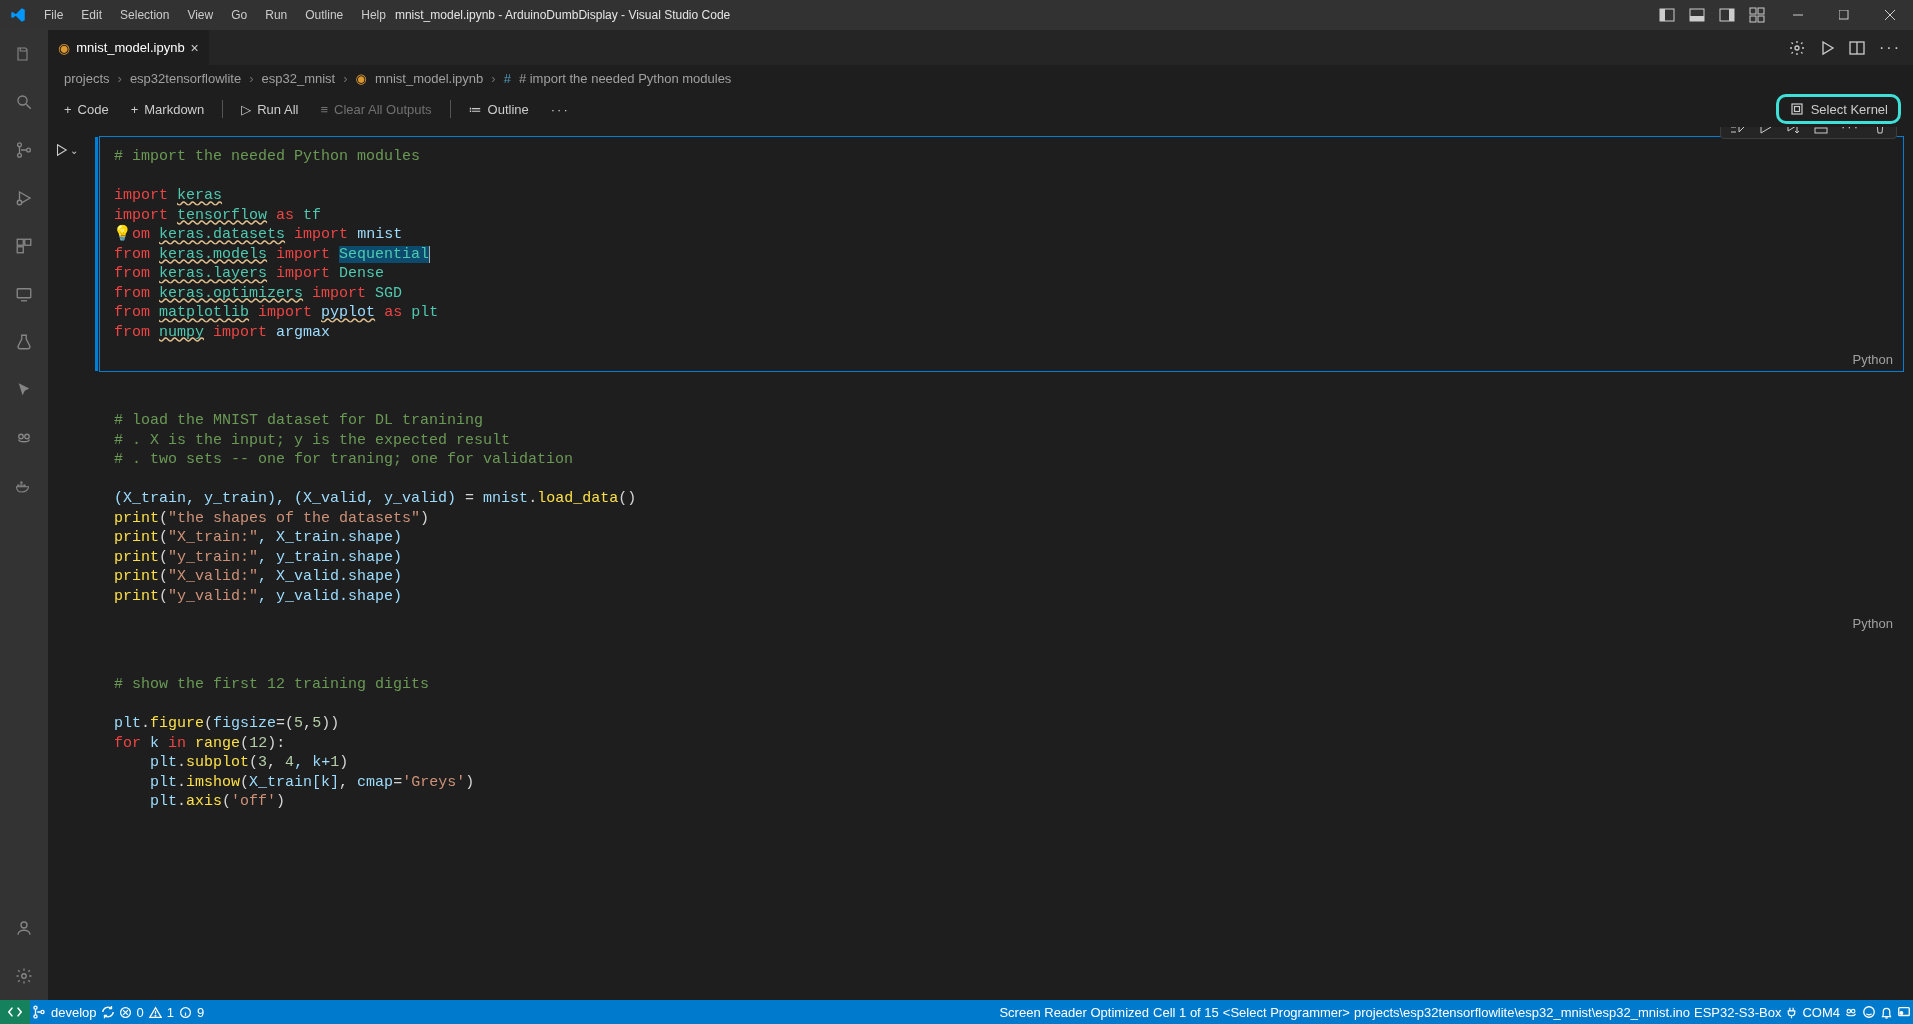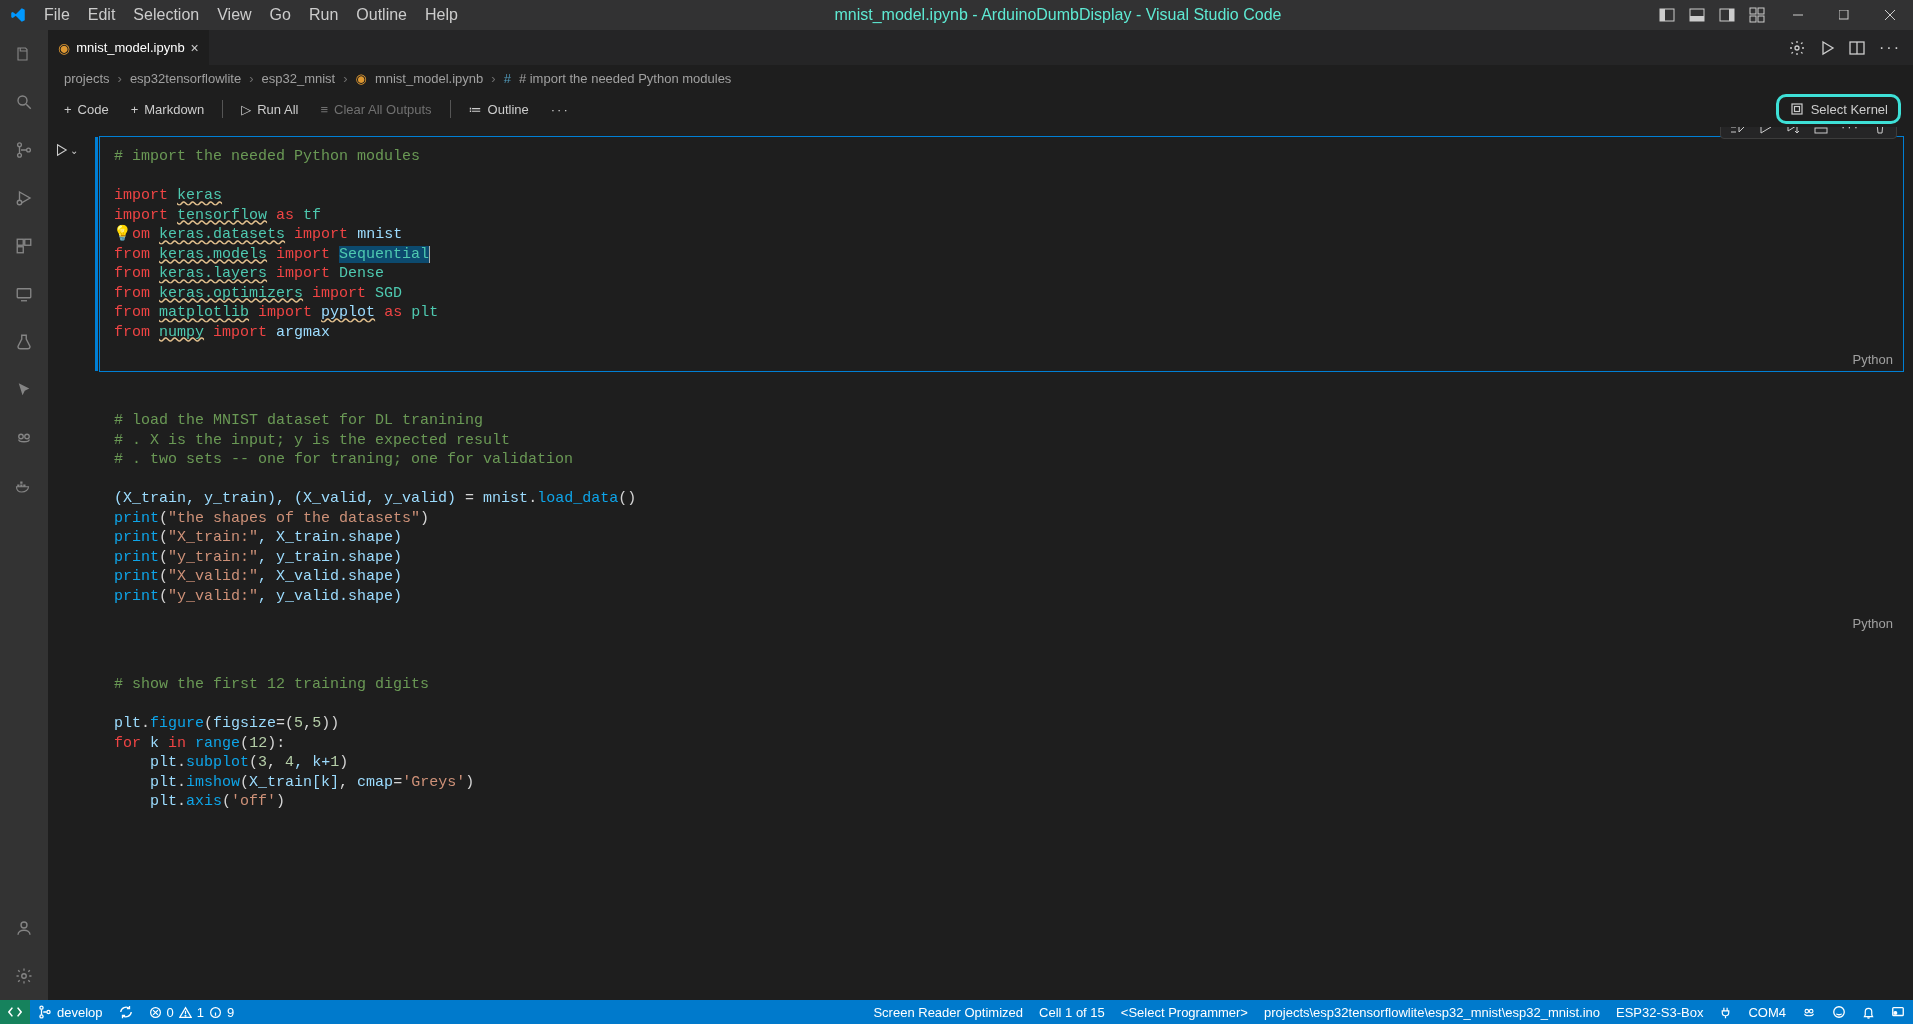--- a/index.html
+++ b/index.html
@@ -13,26 +13,26 @@
   overflow: hidden;
   display: flex;
   flex-direction: column;
 }
 .titlebar {
   height: 30px;
   background: #323233;
   display: flex;
   align-items: center;
   color: #cccccc;
-  font-size: 16px;
+  font-size: 12px;
 }
 .titlebar .vscode-icon { width: 35px; display:flex; align-items:center; justify-content:center; }
 .titlebar .menus { display:flex; gap:0; }
 .titlebar .menu-item { padding: 0 9px; cursor: pointer; }
-.titlebar .title-center { flex:1; text-align:center; color:#5eead4; }
+.titlebar .title-center { flex:1; text-align:left; color:#e5e5e5; }
 .titlebar .layout-icons { display:flex; gap:14px; padding:0 10px; }
 .titlebar .window-controls { display:flex; gap:0; }
 .titlebar .window-btn { width:46px; height:30px; display:flex; align-items:center; justify-content:center; cursor:pointer; }
 .main-body { flex:1; display:flex; overflow:hidden;}
 .activity-bar {
   width: 48px;
   background: #333333;
   display: flex;
   flex-direction: column;
   align-items:center;
@@ -80,35 +80,35 @@
 }
 .cell-lang { text-align:right; font-size:13px; color:#a0a0a0; padding:2px 10px 4px 0;}
 .cell.unfocused { border:0; }
 .cell.unfocused .code-area { background:#1e1e1e; }
 .cell.unfocused { outline:0;}
 .cell.unfocused .cell-lang { color:#a0a0a0;}
 
 .c-comment { color:#6a9955;}
 .c-keyword { color:#ef4444;}
 .c-module { color:#4ec9b0;}
-.c-func { color:#0ea5e9;}
+.c-func { color:#fde047;}
 .c-ident { color:#9cdcfe;}
 .c-string { color:#ce9178;}
 .c-num { color:#b5cea8;}
 .c-op { color:#d4d4d4;}
 .c-class { color:#4ec9b0;}
 .squiggle { text-decoration: underline wavy #e2c08d; text-decoration-skip-ink:none;}
 .sel { background:#0c4a6e;}
 .caret { border-right:1px solid #aeafad;}
 .bulb { position:absolute; left:-1px; color:#ffcc00;}
 .statusbar {
   height:24px; background:#007acc; color:#ffffff;
   display:flex; align-items:center; font-size:13px;
 }
-.sb-item { display:flex; align-items:center; gap:5px; padding:0 8px; height:100%; cursor:pointer;}
+.sb-item { display:flex; align-items:center; gap:5px; padding:0 2px; height:100%; cursor:pointer;}
 .sb-remote { background:#16825d; padding:0 8px;}
 .sb-spacer { flex:1;}
 svg { display:block; }
 .icon14 { width:16px; height:16px;}
 .icon18 { width:18px; height:18px;}
 </style>
 </head>
 <body>
 
 <div class="titlebar">

